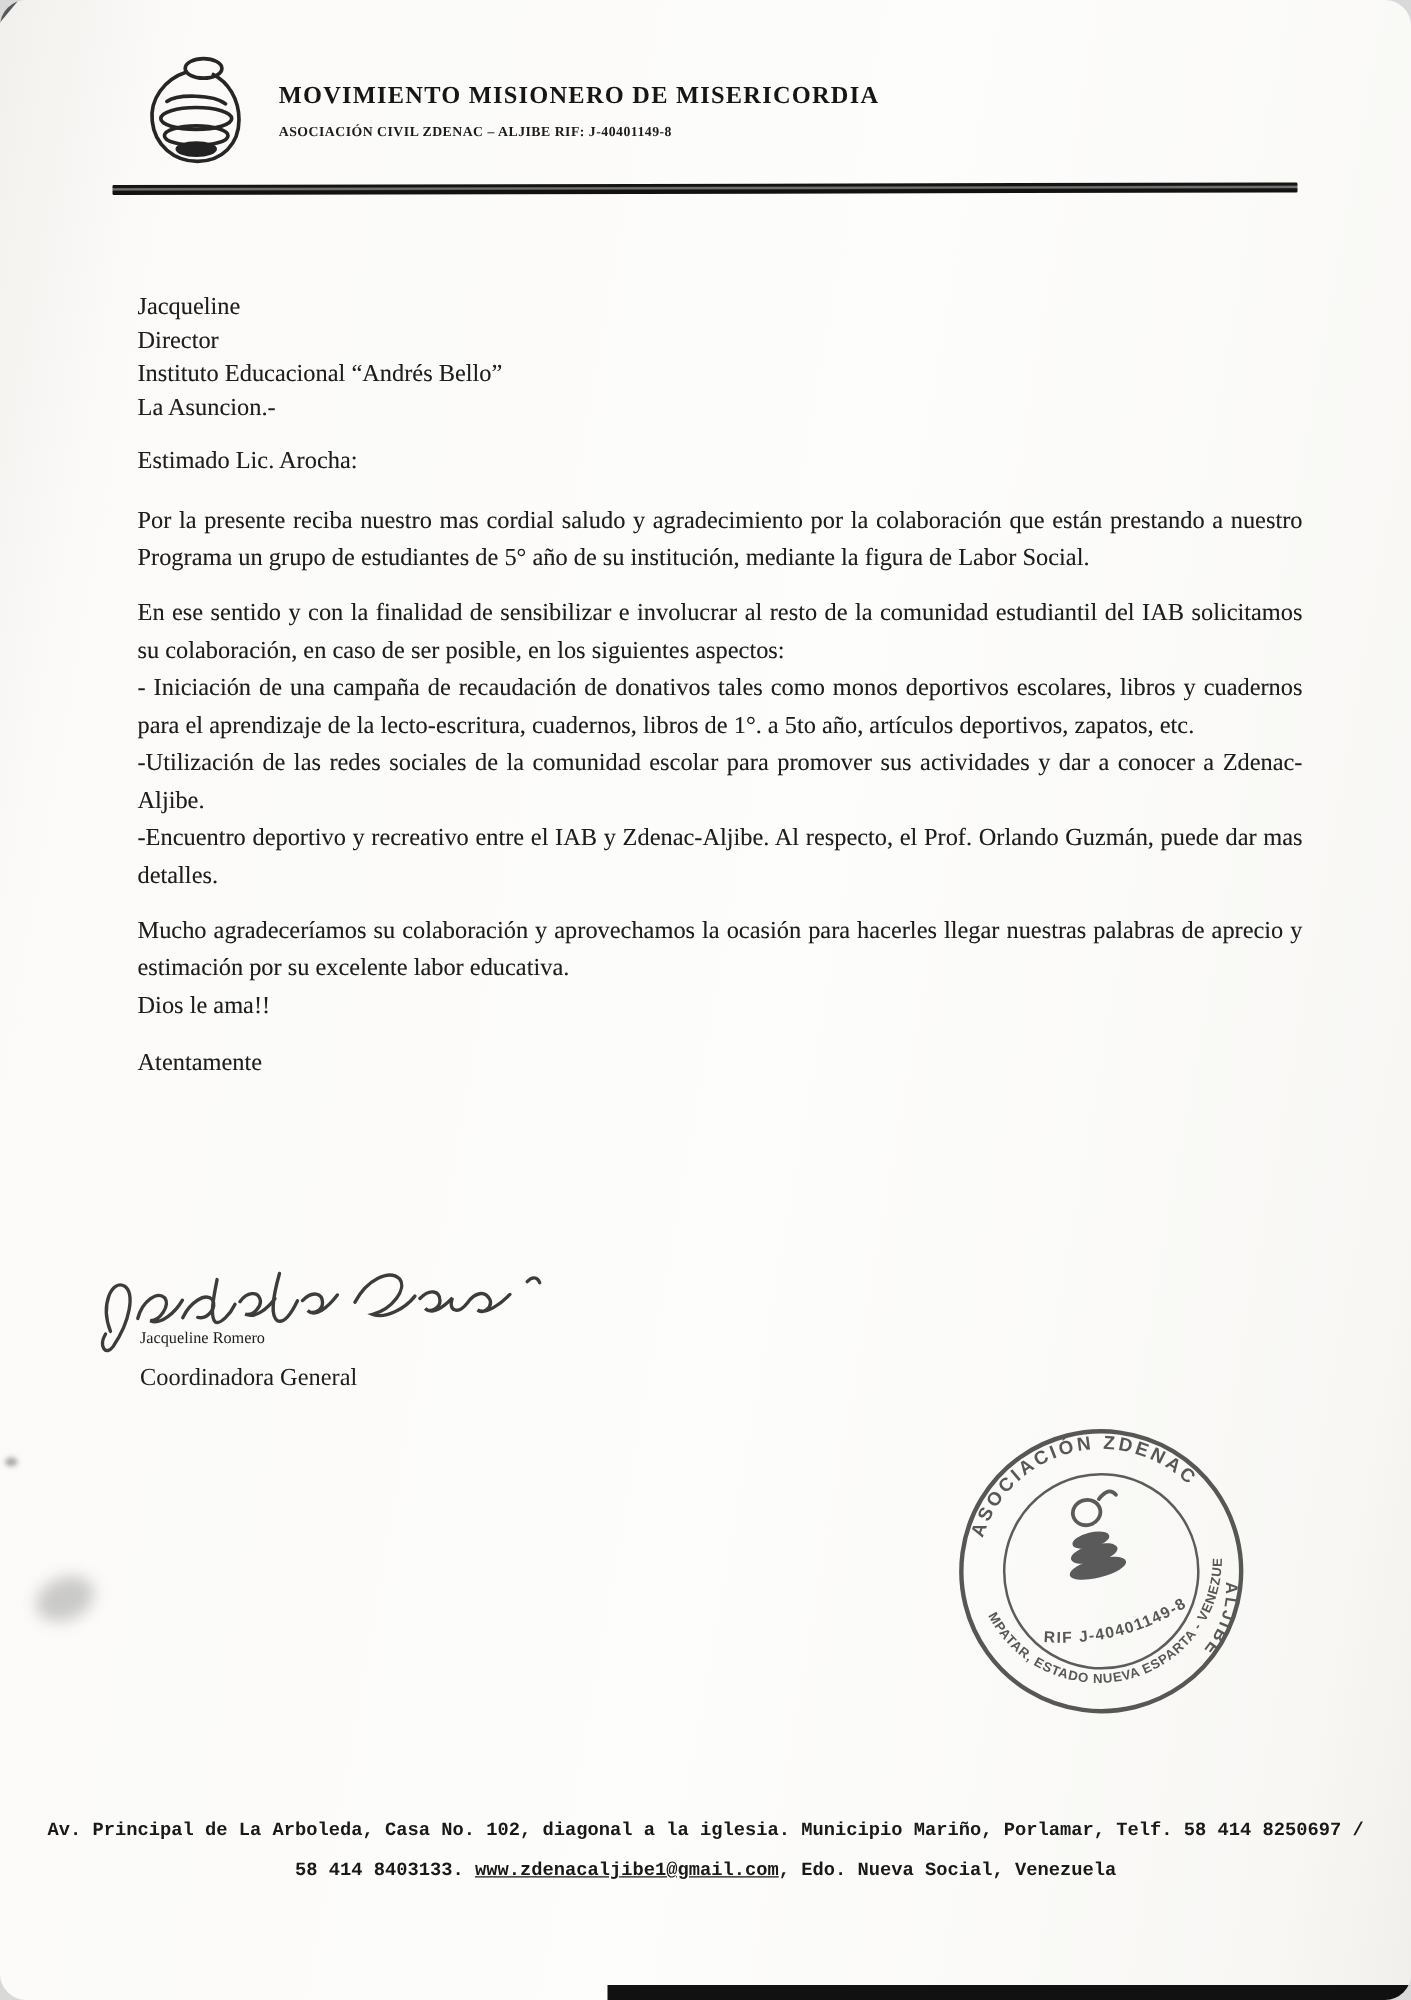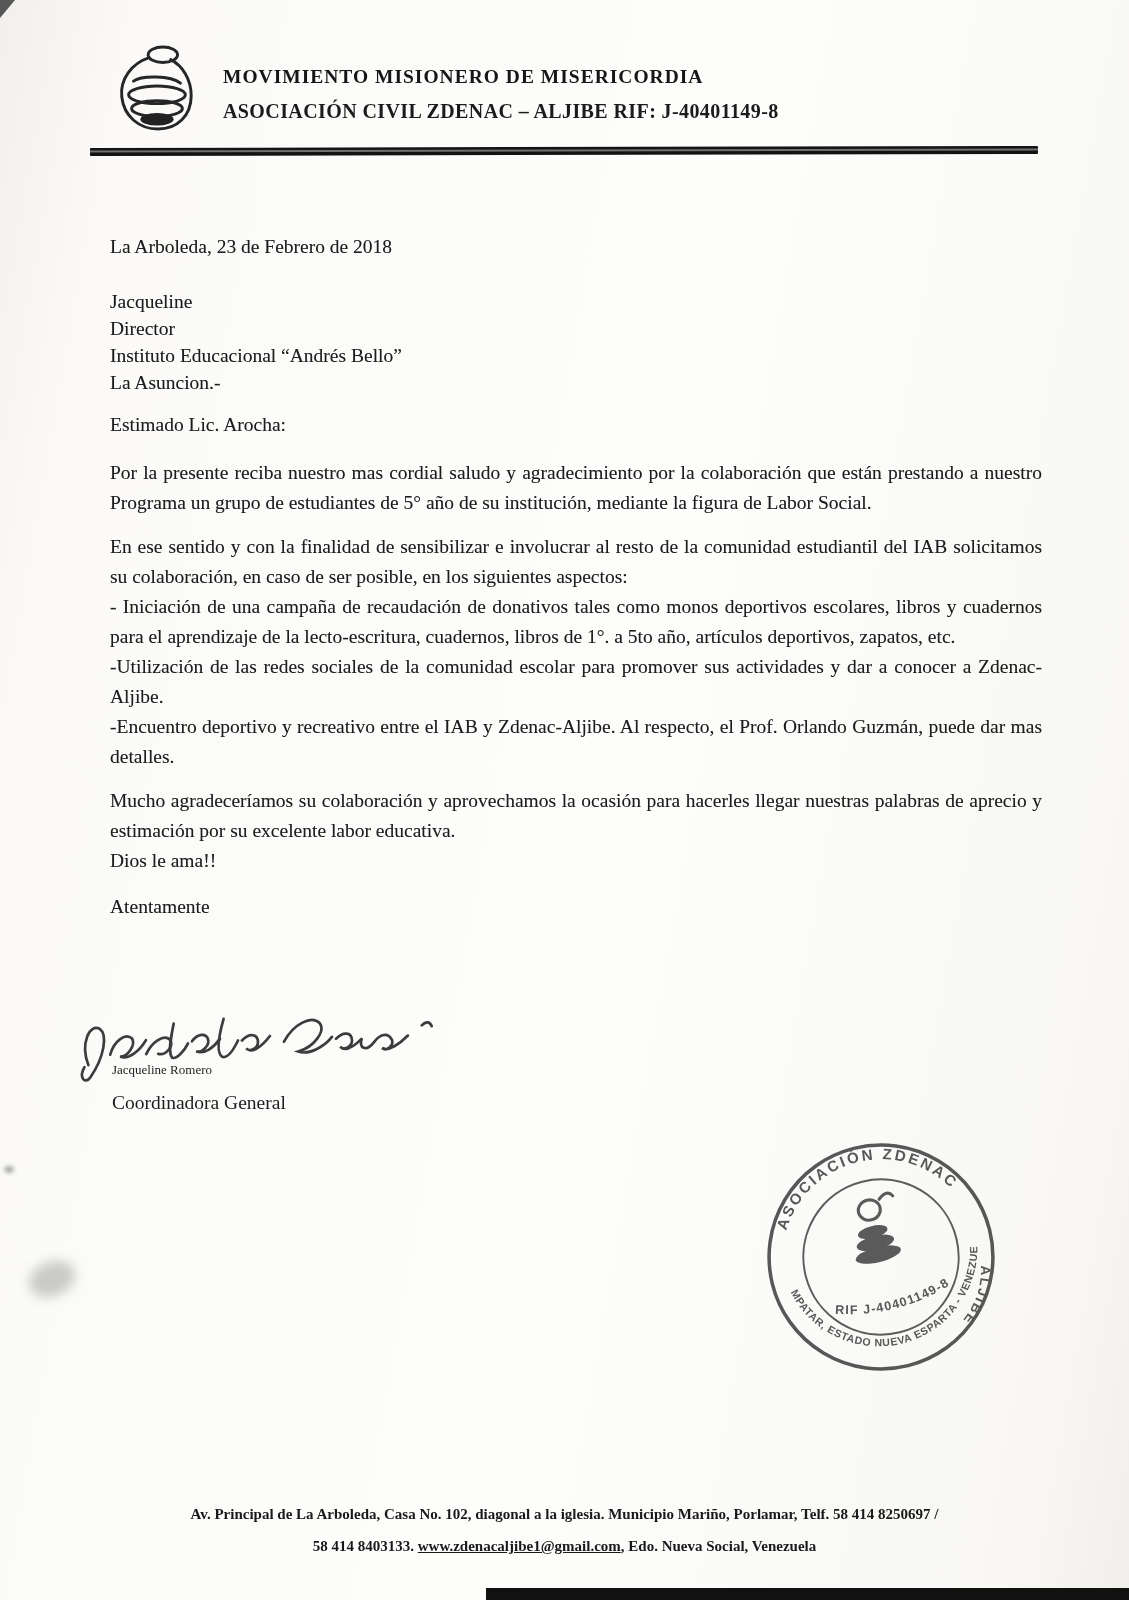--- a/index.html
+++ b/index.html
@@ -1,29 +1,29 @@
 <!DOCTYPE html>
 <html><head>
 <meta charset="utf-8">
 <style>
   html, body { margin:0; padding:0; background:#d9d9d9; }
   .page {
     position:relative; width:1129px; height:1600px; overflow:hidden;
     background:linear-gradient(100deg,#f1f0ed 0%, #fbfaf8 10%, #fdfdfc 55%, #f8f7f4 92%, #f1efec 100%);
-    font-family:"Liberation Serif", serif; color:#1c1c1c;
+    font-family:"Liberation Serif", serif; color:#1c1c1c;border-radius:21px;
   }
   
   .logo { position:absolute; left:112px; top:40px; width:88px; height:94px; }
   .org-name {
     position:absolute; left:223px; top:66px;
     font-size:19.5px; font-weight:700; letter-spacing:1px; color:#161616;
   }
   .org-subtitle {
     position:absolute; left:223px; top:100px;
-    font-size:20px; font-weight:700; letter-spacing:0.4px; color:#1b1b1b;
+    font-size:11px; font-weight:700; letter-spacing:0.4px; color:#1b1b1b;
   }
   .rule {
     position:absolute; left:90px; top:147px; width:948px; height:8px;
     background:linear-gradient(to bottom,#141414 0 2px,#707070 3px 4px,#121212 5px 8px);
     transform:rotate(-0.12deg); border-radius:1px;
   }
   
   .letter-body {
     position:absolute; left:110px; top:232px; width:932px;
     font-size:19.5px; line-height:30px; text-align:justify;
@@ -42,22 +42,22 @@
   .signer-title { position:absolute; left:112px; top:1092px; font-size:19.5px; color:#1d1d1d; }
   
   .stamp { position:absolute; left:760px; top:1136px; width:242px; height:242px; transform:rotate(-14deg); opacity:0.88; }
   .st-t { font-family:"Liberation Sans", sans-serif; font-weight:700; fill:#414141; text-anchor:middle; }
   .st-top { font-size:15px; letter-spacing:2.5px; }
   .st-right { font-size:13.5px; letter-spacing:2px; }
   .st-bottom { font-size:10.5px; letter-spacing:0.6px; }
   .st-rif { font-size:12.5px; letter-spacing:1.2px; }
   
   .footer {
-    position:absolute; left:0; top:1498px; width:1129px; text-align:center;
-    font-family:Liberation Serif, serif; font-size:15px; font-weight:700;
+    position:absolute; left:0; top:1449px; width:1129px; text-align:center;
+    font-family:Liberation Mono, monospace; font-size:15px; font-weight:700;
     color:#191919; line-height:32px;
   }
   .email { text-decoration:underline; }
   
   .bottom-bar { position:absolute; left:486px; top:1588px; width:643px; height:12px; background:#111; }
   .corner-mark { position:absolute; left:0; top:0; width:0; height:0; border-left:15px solid #3c3c3c; border-bottom:18px solid transparent; opacity:0.85; }
   .smudge-1 { position:absolute; left:28px; top:1262px; width:48px; height:34px; background:#8f8f8f; border-radius:50%; filter:blur(6px); opacity:0.45; transform:rotate(-22deg); }
   .smudge-2 { position:absolute; left:4px; top:1166px; width:10px; height:7px; background:#6f6f6f; border-radius:50%; filter:blur(2px); opacity:0.6; }
 </style>
 </head>
@@ -73,21 +73,20 @@
       <ellipse cx="46" cy="56" rx="29" ry="9"></ellipse>
       <ellipse cx="46" cy="70" rx="26" ry="8"></ellipse>
     </g>
     <ellipse cx="46" cy="81" rx="17" ry="6.5" fill="#222"></ellipse>
   </svg>
   <div class="org-name">MOVIMIENTO MISIONERO DE MISERICORDIA</div>
   <div class="org-subtitle">ASOCIACIÓN CIVIL ZDENAC – ALJIBE RIF: J-40401149-8</div>
   <div class="rule"></div>
 
   <div class="letter-body">
-    <p class="date">La Arboleda, 23 de Febrero de 2018</p>
     <div class="recipient">
       <p>Jacqueline</p>
       <p>Director</p>
       <p>Instituto Educacional “Andrés Bello”</p>
       <p>La Asuncion.-</p>
     </div>
     <p class="salutation">Estimado Lic. Arocha:</p>
     <p class="mb14">Por la presente reciba nuestro mas cordial saludo y agradecimiento por la colaboración que están prestando a nuestro Programa un grupo de estudiantes de 5° año de su institución, mediante la figura de Labor Social.</p>
     <div class="mb14">
       <p>En ese sentido y con la finalidad de sensibilizar e involucrar al resto de la comunidad estudiantil del IAB solicitamos su colaboración, en caso de ser posible, en los siguientes aspectos:</p>

